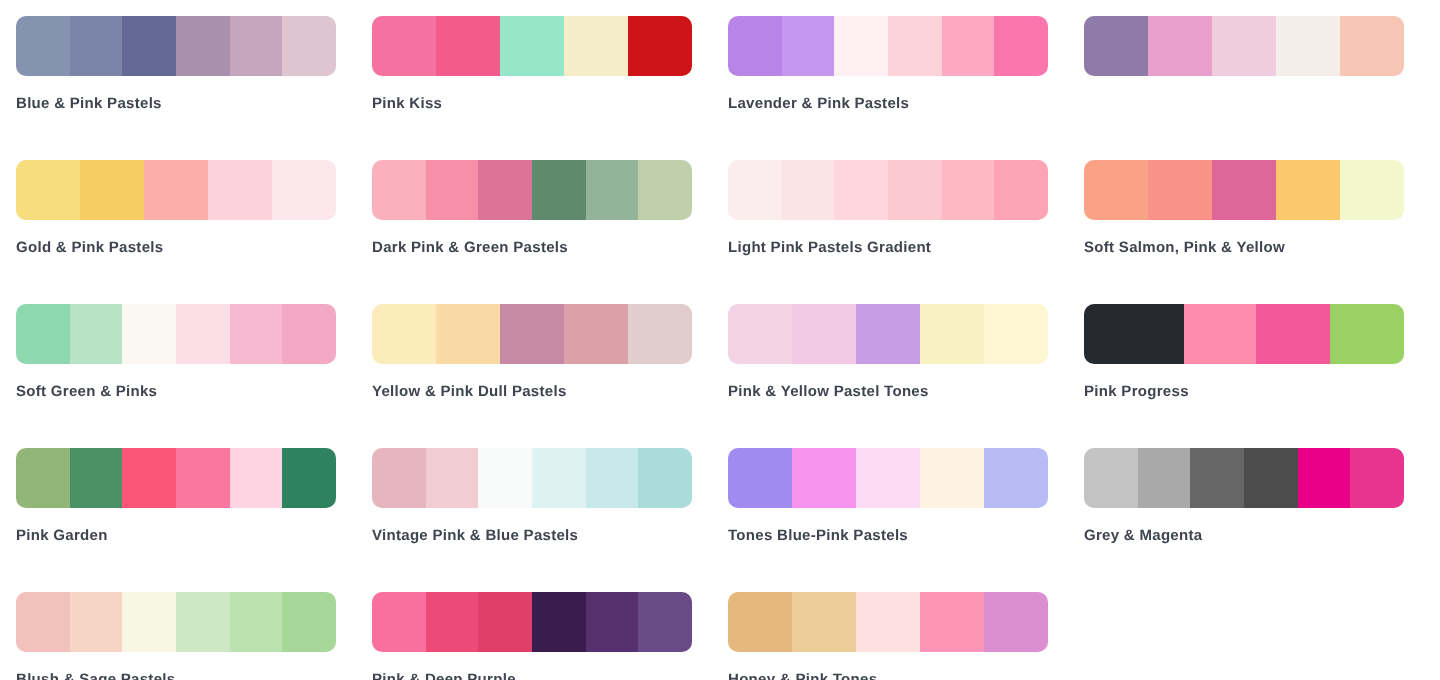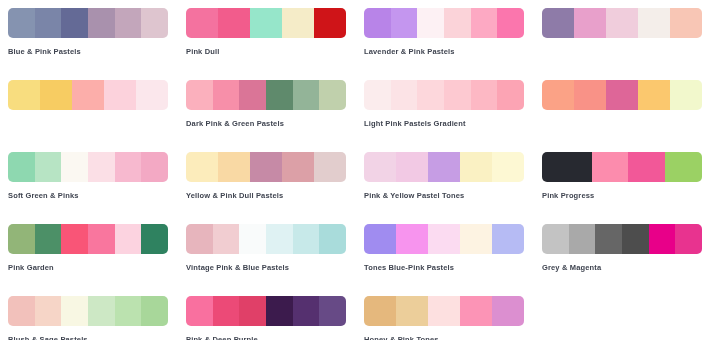--- a/index.html
+++ b/index.html
@@ -66,21 +66,21 @@
       <div class="palette-label">Blue &amp; Pink Pastels</div>
     </div>
     <div class="palette-card">
       <div class="swatch-strip">
         <div class="swatch" style="background: rgb(244, 114, 159);"></div>
         <div class="swatch" style="background: rgb(242, 92, 140);"></div>
         <div class="swatch" style="background: rgb(150, 230, 202);"></div>
         <div class="swatch" style="background: rgb(245, 236, 200);"></div>
         <div class="swatch" style="background: rgb(207, 20, 24);"></div>
       </div>
-      <div class="palette-label">Pink Dull</div>
+      <div class="palette-label">Pink Kiss</div>
     </div>
     <div class="palette-card">
       <div class="swatch-strip">
         <div class="swatch" style="background: rgb(184, 132, 232);"></div>
         <div class="swatch" style="background: rgb(196, 150, 239);"></div>
         <div class="swatch" style="background: rgb(253, 241, 244);"></div>
         <div class="swatch" style="background: rgb(251, 211, 217);"></div>
         <div class="swatch" style="background: rgb(253, 169, 195);"></div>
         <div class="swatch" style="background: rgb(251, 118, 173);"></div>
       </div>
@@ -96,20 +96,21 @@
       </div>
     </div>
     <div class="palette-card">
       <div class="swatch-strip">
         <div class="swatch" style="background: rgb(248, 221, 127);"></div>
         <div class="swatch" style="background: rgb(247, 204, 98);"></div>
         <div class="swatch" style="background: rgb(252, 174, 170);"></div>
         <div class="swatch" style="background: rgb(252, 210, 220);"></div>
         <div class="swatch" style="background: rgb(251, 231, 236);"></div>
       </div>
+      <div class="palette-label">Gold &amp; Pink Pastels</div>
     </div>
     <div class="palette-card">
       <div class="swatch-strip">
         <div class="swatch" style="background: rgb(251, 176, 189);"></div>
         <div class="swatch" style="background: rgb(247, 143, 169);"></div>
         <div class="swatch" style="background: rgb(218, 117, 151);"></div>
         <div class="swatch" style="background: rgb(95, 138, 108);"></div>
         <div class="swatch" style="background: rgb(147, 180, 152);"></div>
         <div class="swatch" style="background: rgb(192, 208, 172);"></div>
       </div>
@@ -127,20 +128,21 @@
       <div class="palette-label">Light Pink Pastels Gradient</div>
     </div>
     <div class="palette-card">
       <div class="swatch-strip">
         <div class="swatch" style="background: rgb(251, 162, 134);"></div>
         <div class="swatch" style="background: rgb(249, 146, 135);"></div>
         <div class="swatch" style="background: rgb(222, 102, 152);"></div>
         <div class="swatch" style="background: rgb(251, 200, 110);"></div>
         <div class="swatch" style="background: rgb(242, 248, 204);"></div>
       </div>
+      <div class="palette-label">Soft Salmon, Pink &amp; Yellow</div>
     </div>
     <div class="palette-card">
       <div class="swatch-strip">
         <div class="swatch" style="background: rgb(142, 216, 176);"></div>
         <div class="swatch" style="background: rgb(183, 228, 196);"></div>
         <div class="swatch" style="background: rgb(251, 248, 242);"></div>
         <div class="swatch" style="background: rgb(251, 223, 230);"></div>
         <div class="swatch" style="background: rgb(247, 185, 207);"></div>
         <div class="swatch" style="background: rgb(243, 169, 196);"></div>
       </div>

